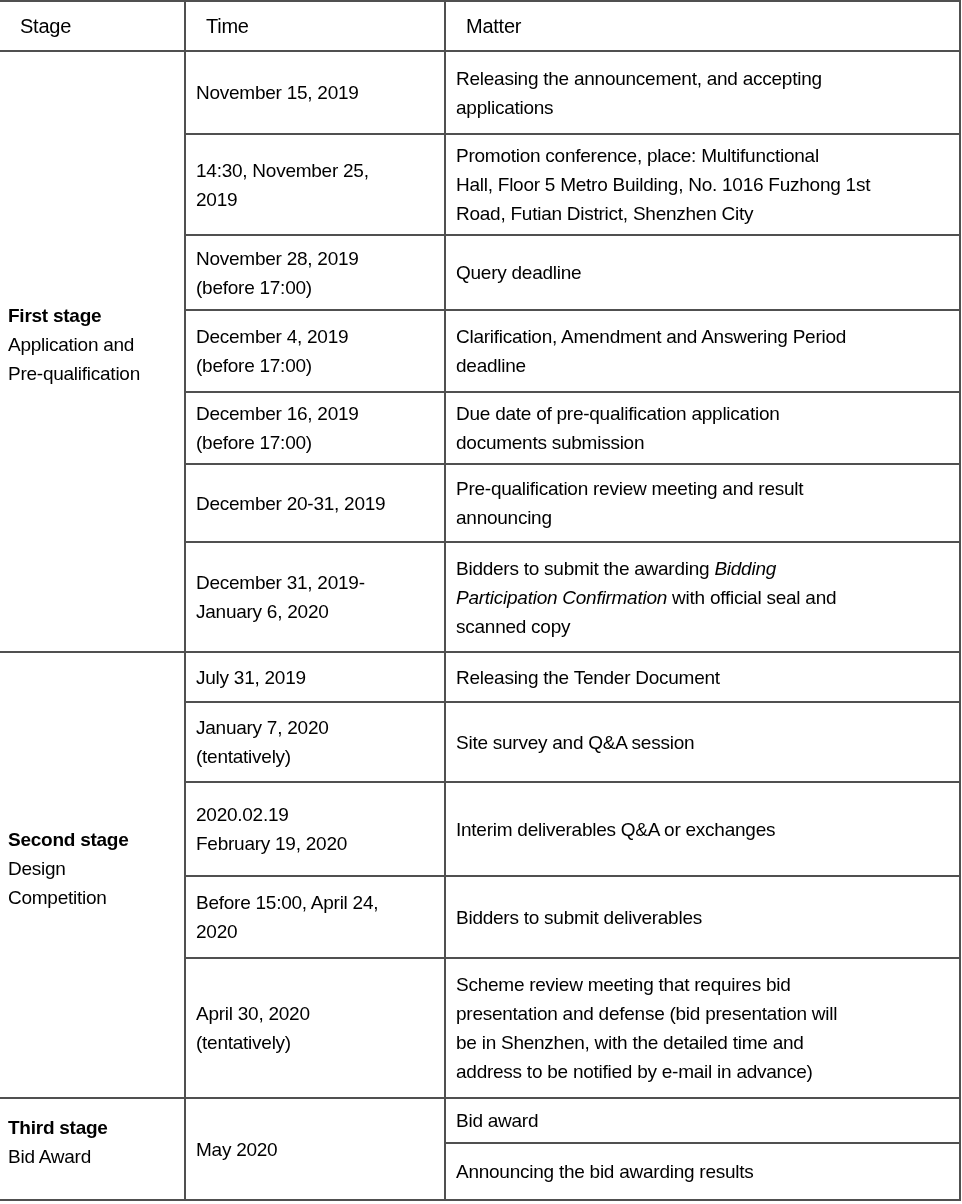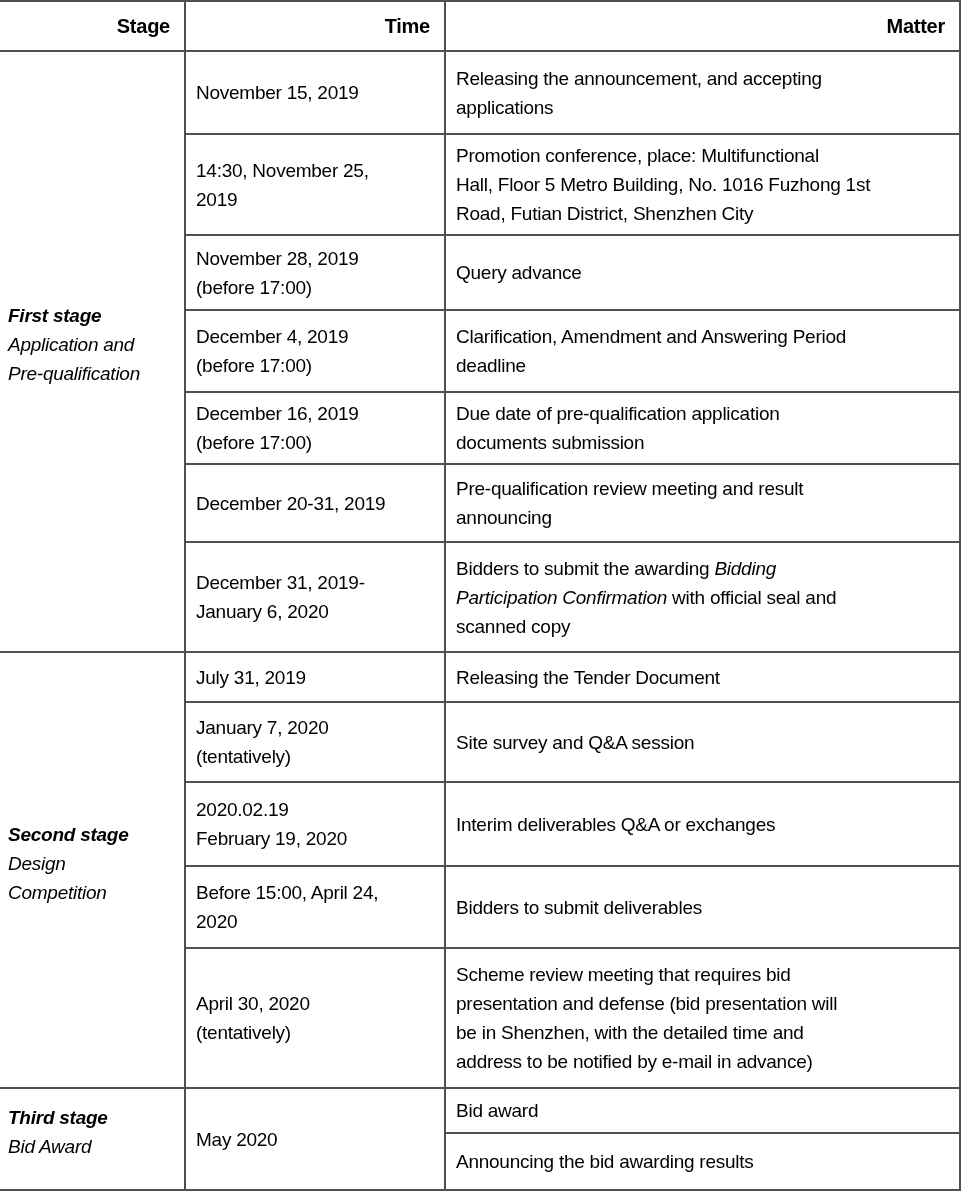--- a/index.html
+++ b/index.html
@@ -18,36 +18,35 @@
   }
   .schedule th, .schedule td {
     border: 2px solid #505050;
     vertical-align: middle;
     overflow: hidden;
   }
   
   .schedule .col1 { border-left: none; }
   .schedule th {
     font-size: 20px;
-    font-weight: bold;
-    text-align: right;
-    padding: 4px 14px;
+    font-weight: normal;
+    text-align: left;
+    padding: 4px 20px;
   }
   .schedule td {
     font-size: 19px;
     line-height: 29px;
     text-align: left;
   }
   td.time, td.matter {
     white-space: pre-line;
     padding: 6px 4px 6px 10px;
   }
   td.stage {
     padding: 6px 4px 20px 8px;
-    font-style: italic;
   }
   .stage-name { font-weight: bold; }
   .stage-desc { white-space: pre-line; }
   em.doc-title { font-style: italic; }
 </style>
 </head>
 <body>
 
 <table class="schedule">
   <colgroup>
@@ -76,21 +75,21 @@
     <tr style="height:92px">
       <td class="time">14:30, November 25,
 2019</td>
       <td class="matter">Promotion conference, place: Multifunctional
 Hall, Floor 5 Metro Building, No. 1016 Fuzhong 1st
 Road, Futian District, Shenzhen City</td>
     </tr>
     <tr style="height:75px">
       <td class="time">November 28, 2019
 (before 17:00)</td>
-      <td class="matter">Query advance</td>
+      <td class="matter">Query deadline</td>
     </tr>
     <tr style="height:82px">
       <td class="time">December 4, 2019
 (before 17:00)</td>
       <td class="matter">Clarification, Amendment and Answering Period
 deadline</td>
     </tr>
     <tr style="height:68px">
       <td class="time">December 16, 2019
 (before 17:00)</td>
@@ -116,21 +115,21 @@
 Competition</div>
       </td>
       <td class="time">July 31, 2019</td>
       <td class="matter">Releasing the Tender Document</td>
     </tr>
     <tr style="height:80px">
       <td class="time">January 7, 2020
 (tentatively)</td>
       <td class="matter">Site survey and Q&amp;A session</td>
     </tr>
-    <tr style="height:84px">
+    <tr style="height:94px">
       <td class="time">2020.02.19
 February 19, 2020</td>
       <td class="matter">Interim deliverables Q&amp;A or exchanges</td>
     </tr>
     <tr style="height:82px">
       <td class="time">Before 15:00, April 24,
 2020</td>
       <td class="matter">Bidders to submit deliverables</td>
     </tr>
     <tr style="height:140px">

